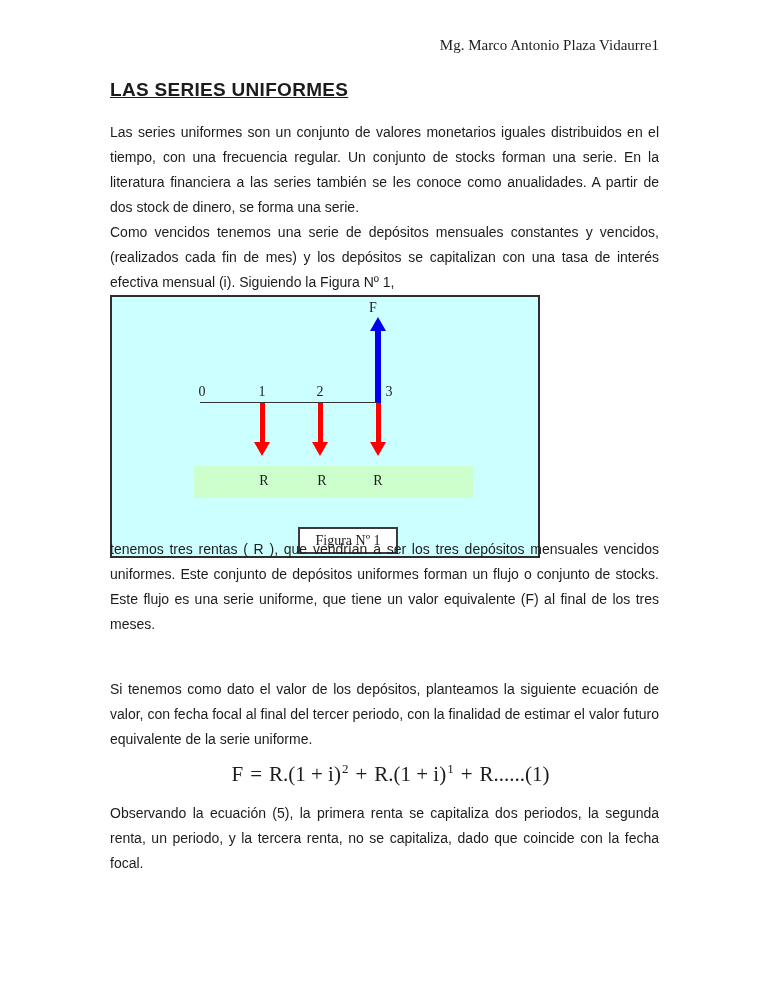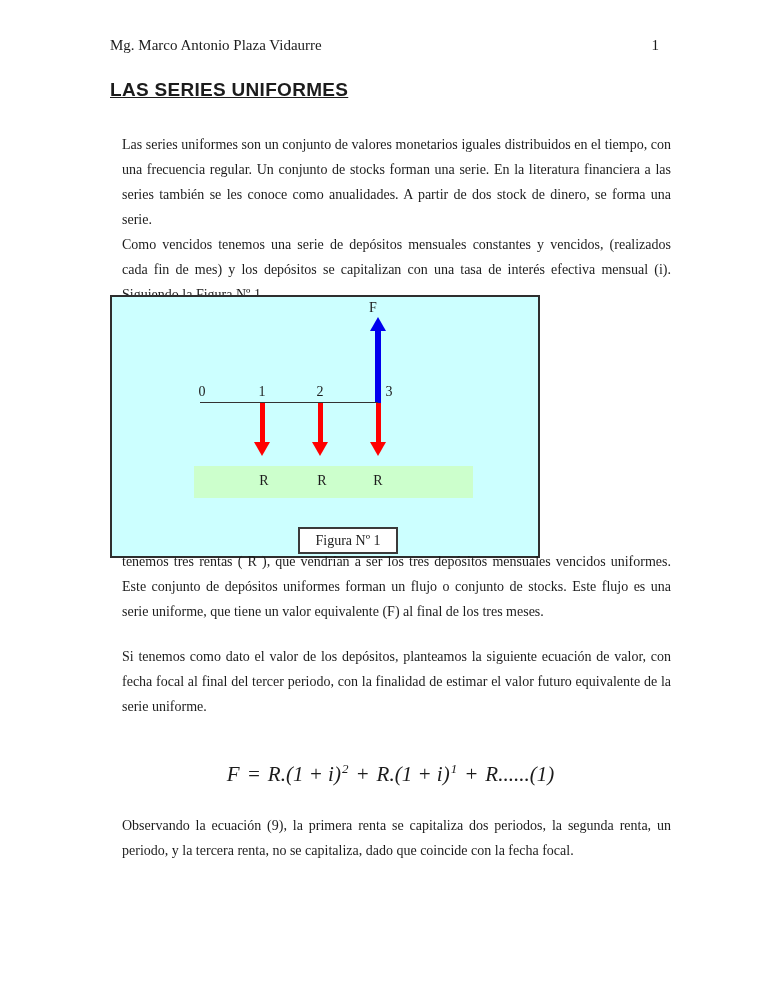--- a/index.html
+++ b/index.html
@@ -9,47 +9,46 @@
     width: 768px;
     height: 994px;
     background: #ffffff;
     overflow: hidden;
     font-family: "Liberation Sans", sans-serif;
     color: #1c1c1c;
   }
   .header {
     position: absolute;
     left: 110px; top: 37px; width: 549px;
-    display: flex; justify-content: space-between; align-items: baseline;
+    display: flex; justify-content: flex-end; align-items: baseline;
     font-family: "Liberation Serif", serif;
     font-size: 15px;
   }
   .title {
     position: absolute;
     left: 110px; top: 79px;
     margin: 0;
     font-family: "Liberation Sans", sans-serif;
     font-size: 19px;
     font-weight: bold;
     letter-spacing: 0.3px;
     text-decoration: underline;
   }
   .body {
     position: absolute;
     left: 110px; width: 549px;
-    margin: 12px;
+    margin: 0;
     font-size: 14px;
     line-height: 25px;
     text-align: justify;
-    font-family: Liberation Serif, serif;
   }
   .p1 { top: 120px; }
   .p2 { top: 220px; }
   .p3 { top: 537px; }
-  .p4 { top: 632px; }
+  .p4 { top: 677px; }
   .p5 { top: 801px; }
 
   
   .figure {
     position: absolute;
     left: 110px; top: 295px;
     width: 430px; height: 263px;
     background: #CCFFFF;
     border: 2px solid #2e2e2e;
   }
@@ -122,21 +121,20 @@
   }
 
   
   .equation {
     position: absolute;
     left: 110px; top: 762px;
     width: 549px;
     text-align: center;
     text-indent: 12px;
     font-family: "Liberation Serif", serif;
-    font-style: italic;
     font-size: 21px;
     white-space: nowrap;
   }
   .equation .op { margin: 0 7px; }
   .equation .sup {
     font-size: 13px;
     position: relative;
     top: -8px;
     margin-left: 1px;
   }
@@ -194,15 +192,15 @@
     </div>
   </div>
 
   <p class="body p3">tenemos tres rentas ( R ), que vendrían a ser los tres depósitos mensuales vencidos uniformes. Este conjunto de depósitos uniformes forman un flujo o conjunto de stocks. Este flujo es una  serie uniforme, que tiene un valor equivalente (F) al final de los tres meses.</p>
   <p class="body p4">Si tenemos como dato el valor de los depósitos, planteamos la siguiente ecuación de valor, con fecha focal al final del tercer periodo, con la finalidad de estimar el valor futuro equivalente de la serie uniforme.</p>
 
   <div class="equation">
     <span>F</span><span class="op">=</span><span>R.(1 + i)</span><span class="sup">2</span><span class="op">+</span><span>R.(1 + i)</span><span class="sup">1</span><span class="op">+</span><span>R......(1)</span>
   </div>
 
-  <p class="body p5">Observando la ecuación (9), la primera renta se capitaliza dos periodos, la segunda renta, un periodo, y la tercera renta, no se capitaliza, dado que coincide con la fecha focal.</p>
+  <p class="body p5">Observando la ecuación (5), la primera renta se capitaliza dos periodos, la segunda renta, un periodo, y la tercera renta, no se capitaliza, dado que coincide con la fecha focal.</p>
 
 </div>
 
 </body></html>

